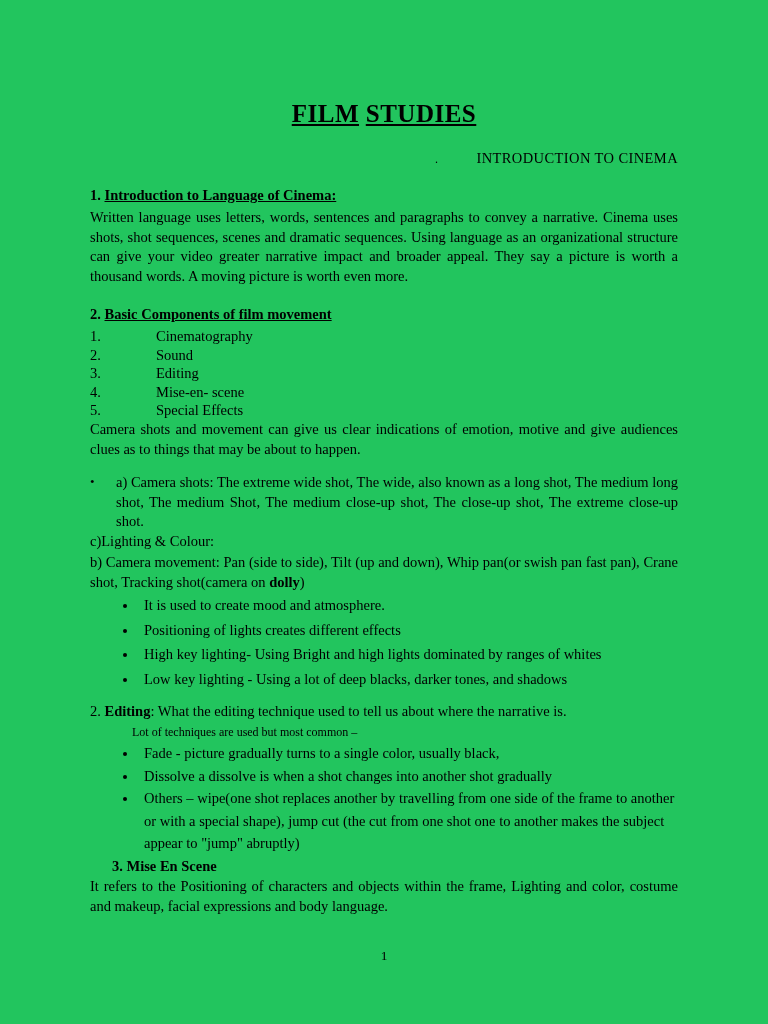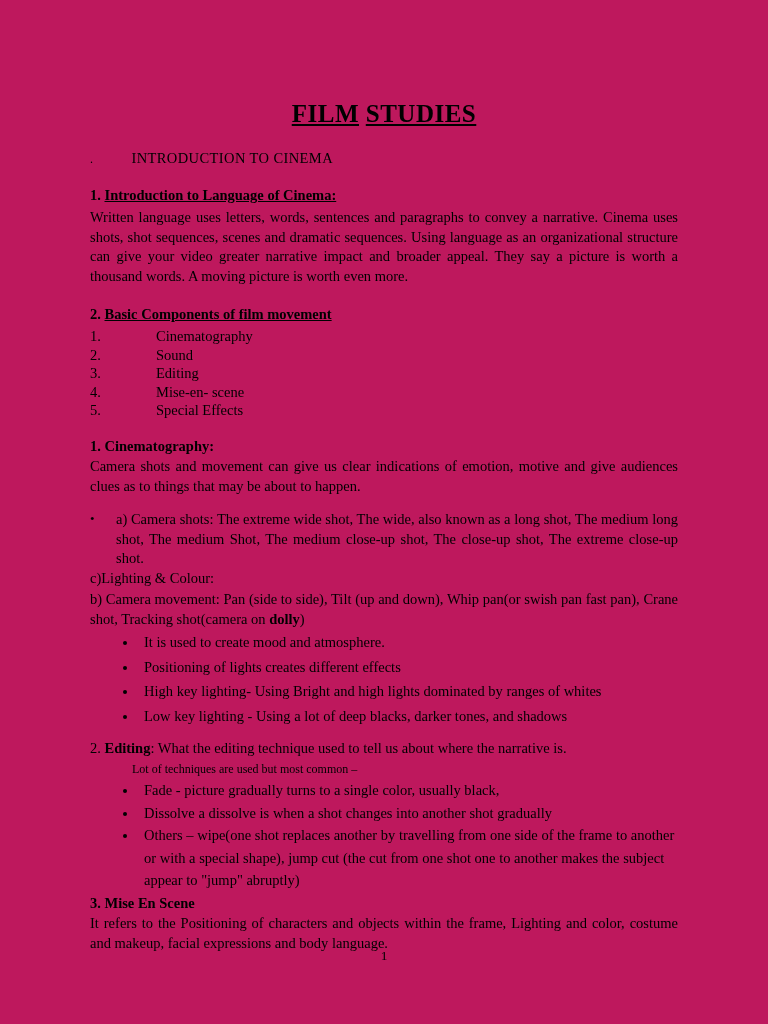--- a/index.html
+++ b/index.html
@@ -13,21 +13,21 @@
     font-family: "Liberation Serif", serif;
     color: #000000;
     position: relative;
     overflow: hidden;
   }
   .page {
     position: absolute;
     left: 0; top: 0;
     width: 768px;
     height: 1024px;
-    background: #be185d;
+    background: #22c55e;
   }
   .content {
     position: absolute;
     left: 90px;
     top: 100px;
     width: 588px;
   }
   .doc-title {
     text-align: center;
     font-size: 25px;
@@ -49,21 +49,21 @@
   }
   .faculty-name {
     font-weight: bold;
   }
   .faculty-role {
     font-weight: normal;
   }
   .intro-line {
     margin-top: 22px;
     font-size: 14.5px;
-    text-align: left;
+    text-align: right;
     letter-spacing: 0.4px;
   }
   .intro-line .dot {
     display: inline-block;
     margin-right: 38px;
     font-size: 12px;
   }
   .sec-head {
     font-size: 14.5px;
     font-weight: bold;
@@ -190,21 +190,20 @@
       <li>
         <span class="num">4.</span>
         <span>Mise-en- scene</span>
       </li>
       <li>
         <span class="num">5.</span>
         <span>Special Effects</span>
       </li>
     </ul>
 
-    <div class="sub-head">1. Cinematography:</div>
     <p class="para para-justify">Camera shots and movement can give us clear indications of emotion, motive and give audiences clues as to things that may be about to happen.</p>
 
     <div class="bullet-row">
       <span class="bul">•</span>
       <span class="txt">a) Camera shots:  The extreme wide shot, The wide, also known as a long shot, The medium long shot, The medium Shot, The medium close-up shot, The close-up shot, The extreme close-up shot.</span>
     </div>
 
     <p class="para">c)Lighting &amp; Colour:</p>
 
     <p class="para para-justify"><span>b) Camera movement: Pan (side to side), Tilt (up and down), Whip pan(or swish pan fast pan), Crane shot, Tracking shot(camera on </span><span class="b">dolly</span><span>)</span></p>
@@ -218,19 +217,19 @@
     <div class="spacer-sm"></div>
 
     <p class="para"><span>2. </span><span class="b">Editing</span><span>: What the editing technique used to tell us about where the narrative is.</span></p>
     <div class="indent-line">Lot of techniques are used but most common –</div>
     <ul class="dots tight">
       <li>Fade - picture gradually turns to a single color, usually black,</li>
       <li>Dissolve a dissolve is when a shot changes into another shot gradually</li>
       <li>Others – wipe(one shot replaces another by travelling from one side of the frame to another or with a special shape), jump cut (the cut from one shot one to another makes the subject appear to "jump" abruptly)</li>
     </ul>
 
-    <div class="sub-head" style="margin-top:4px;">3.  Mise En Scene</div>
+    <div class="sub-head" style="margin-top:4px;margin-left:22px;">3.  Mise En Scene</div>
     <p class="para">It refers to the Positioning of characters and objects within the frame, Lighting and color, costume and makeup, facial expressions and body language.</p>
 
   </div>
 
   <div class="page-number">1</div>
 </div>
 
 </body></html>

